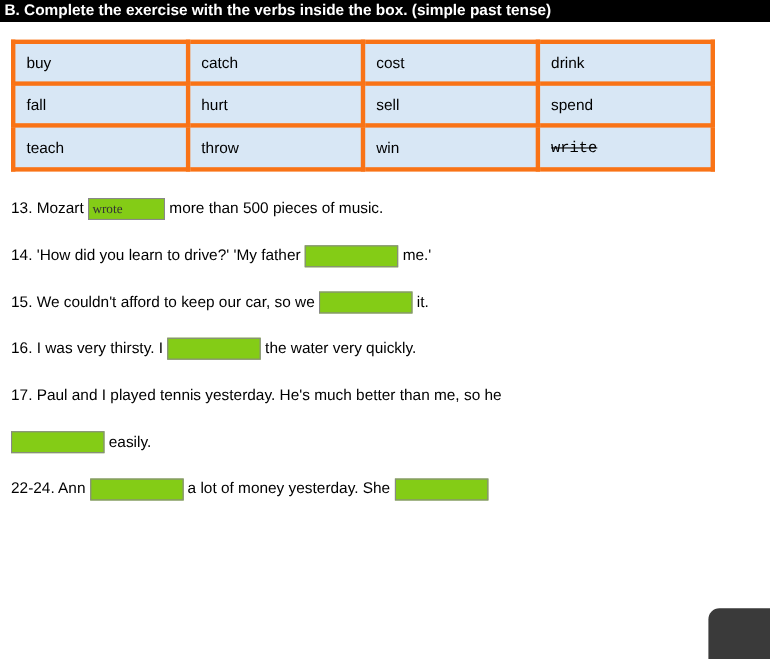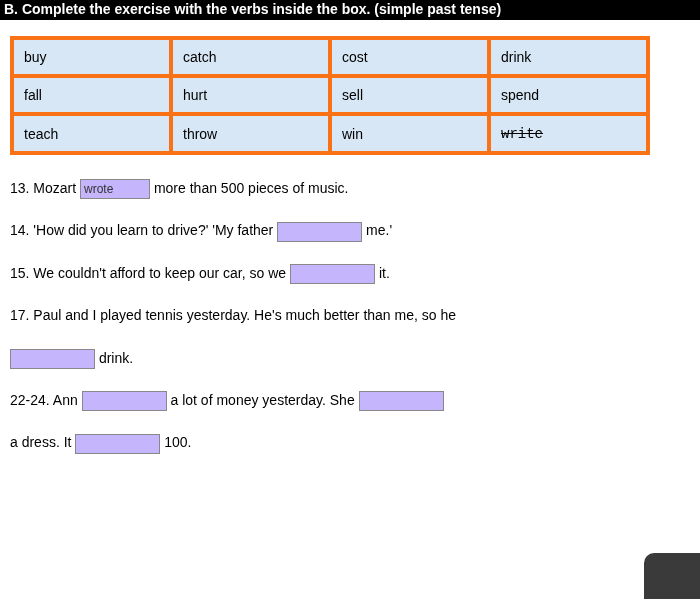--- a/index.html
+++ b/index.html
@@ -41,25 +41,26 @@
   .line {
     margin: 0 0 20px 0;
     line-height: 1.6;
   }
   .blank {
     display: inline-block;
     border: 1px solid #888;
     height: 20px;
     width: 85px;
     vertical-align: middle;
-    background: #c4b5fd;
+    background: #84cc16;
     font-size: 12px;
     padding: 1px 3px;
     line-height: 16px;
     color: #333;
+    font-family: Liberation Serif, serif;
   }
   .blank.filled {
     color: #333;
   }
   .corner-tab {
     position: absolute;
     right: 0;
     bottom: 0;
     width: 56px;
     height: 46px;
@@ -104,34 +105,34 @@
   </div>
 
   <div class="line">
     <span>14. 'How did you learn to drive?' 'My father </span><span class="blank"></span><span> me.'</span>
   </div>
 
   <div class="line">
     <span>15. We couldn't afford to keep our car, so we </span><span class="blank"></span><span> it.</span>
   </div>
 
+  <div class="line">
+    <span>16. I was very thirsty. I </span><span class="blank"></span><span> the water very quickly.</span>
+  </div>
 
   <div class="line">
     <span>17. Paul and I played tennis yesterday. He's much better than me, so he</span>
   </div>
 
   <div class="line">
-    <span class="blank"></span><span> drink.</span>
+    <span class="blank"></span><span> easily.</span>
   </div>
 
 
 
   <div class="line">
     <span>22-24. Ann </span><span class="blank"></span><span> a lot of money yesterday. She </span><span class="blank"></span>
   </div>
 
-  <div class="line" style="margin-bottom:0">
-    <span>a dress. It </span><span class="blank"></span><span> 100.</span>
-  </div>
 
 </div>
 
 <div class="corner-tab"></div>
 
 </body></html>

